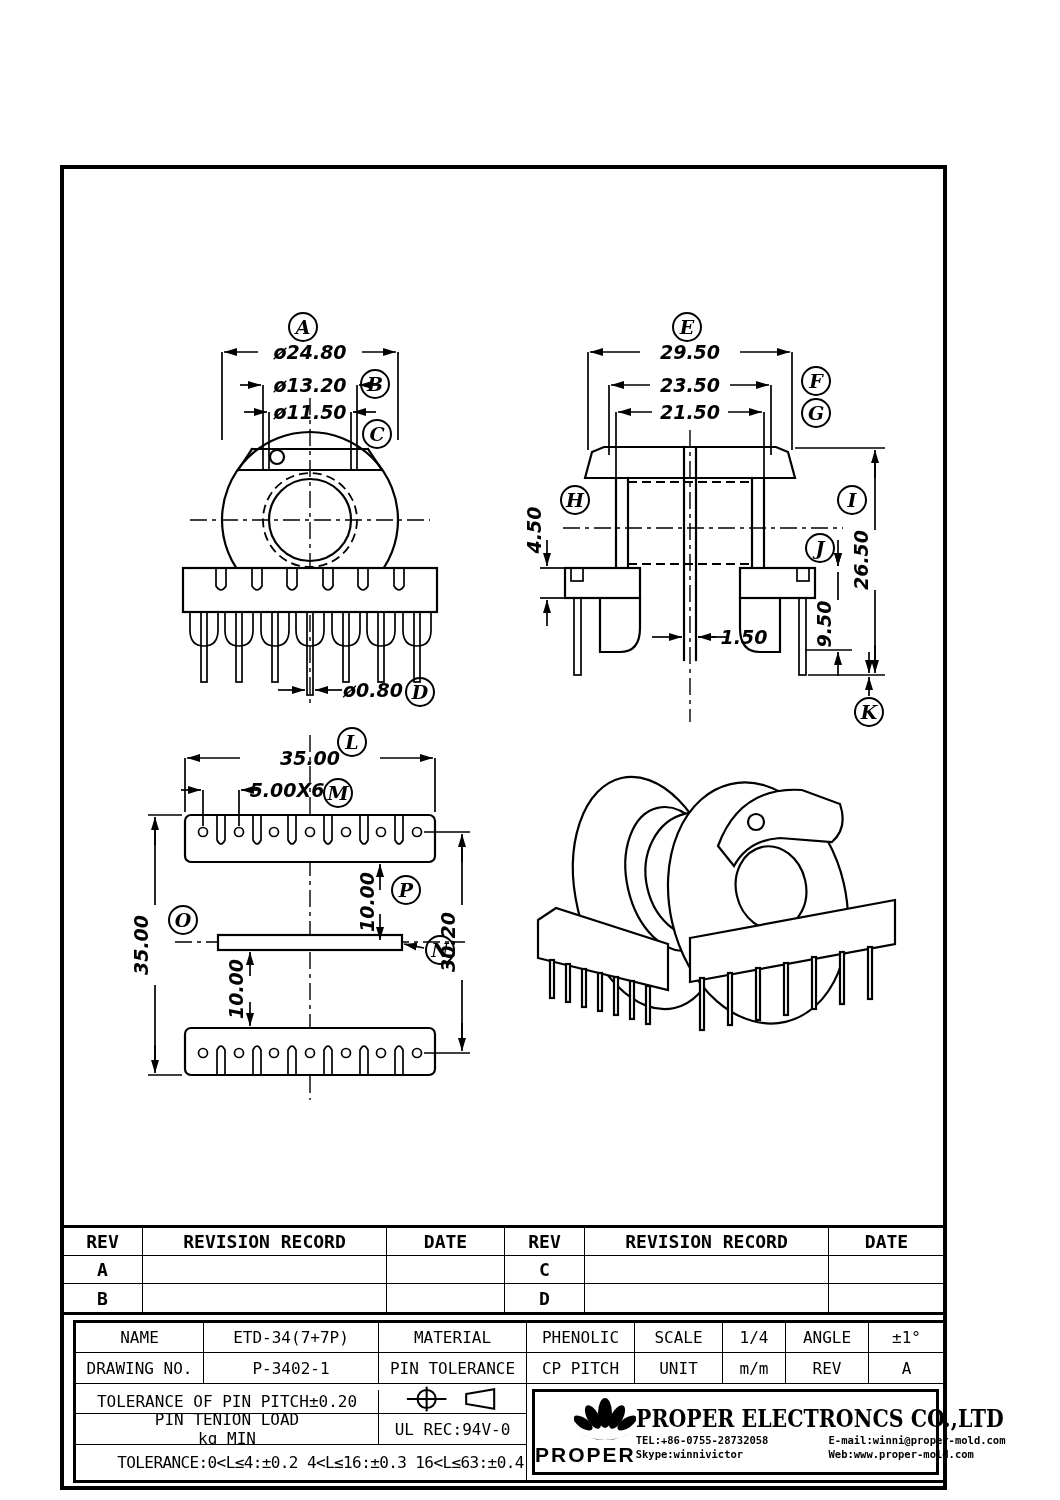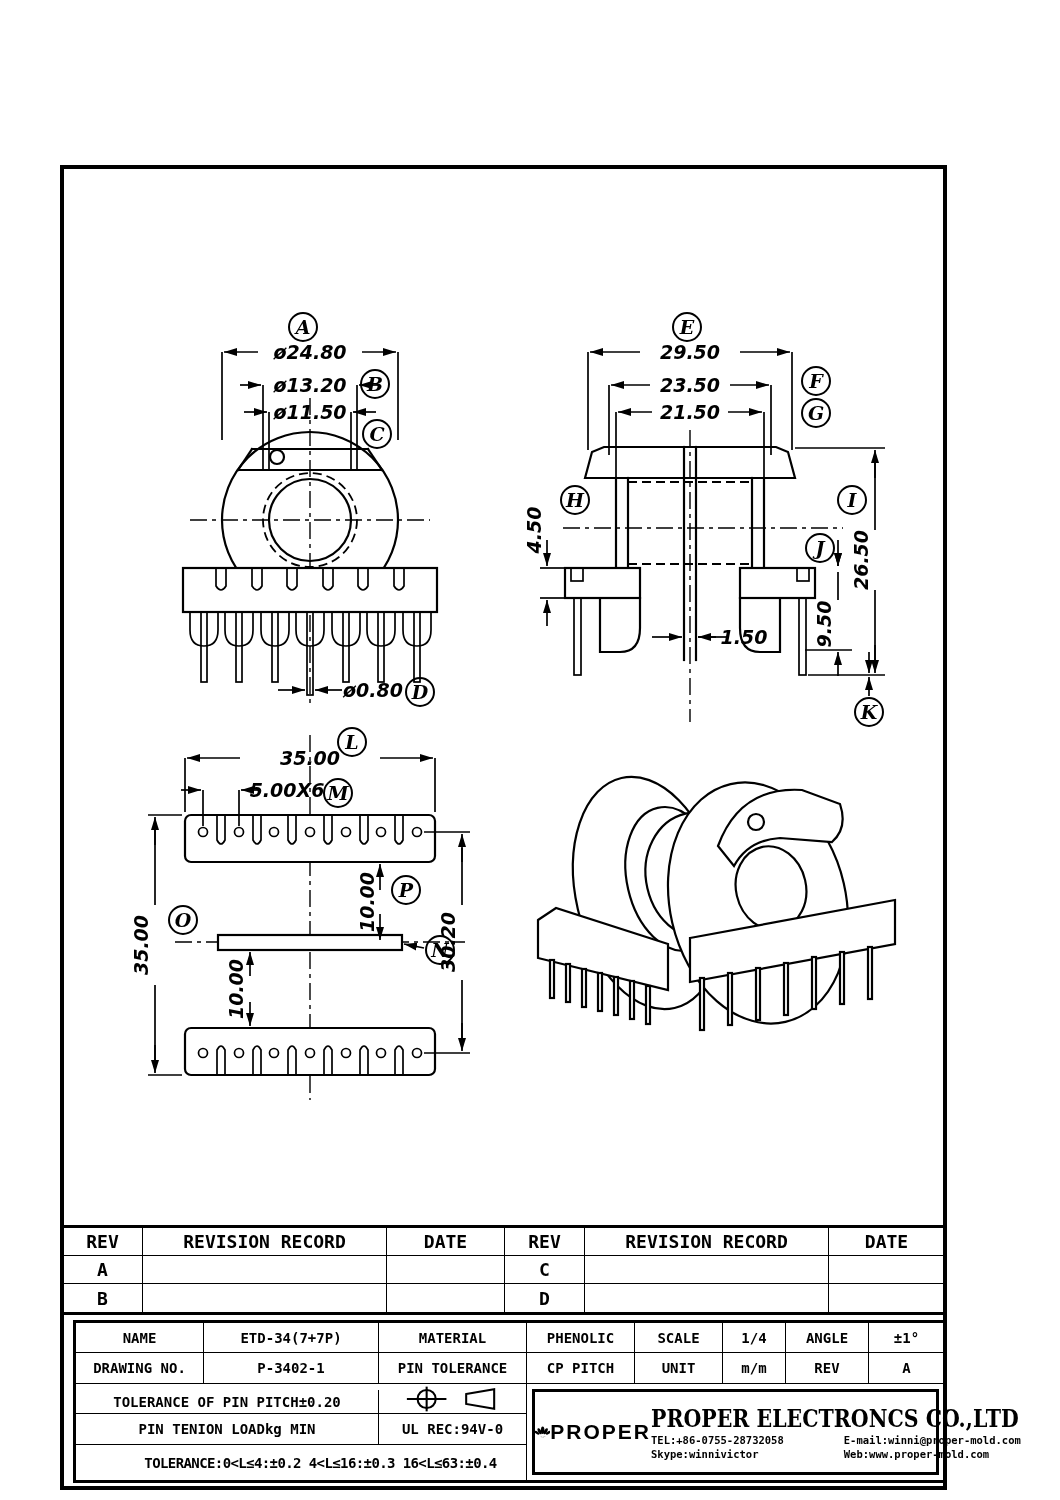--- a/index.html
+++ b/index.html
@@ -25,30 +25,30 @@
   .rev-table .c{border-right:1.6px solid #000;border-bottom:1.6px solid #000;display:flex;
                 align-items:center;justify-content:center;font-weight:bold;font-size:18px;}
   .rev-table .c:nth-child(6n){border-right:none;}
   .rev-table .c.lastrow{border-bottom:none;}
   
   .title-block{position:absolute;left:73px;top:1320px;width:874px;height:163px;box-sizing:border-box;
                border:3px solid #000;display:grid;
                grid-template-columns:128px 175px 148px 108px 88px 63px 83px auto;
                grid-template-rows:30px 31px 30px 31px auto;}
   .title-block .c{border-right:1.6px solid #000;border-bottom:1.6px solid #000;display:flex;
-                  align-items:center;justify-content:center;font-weight:bold;font-size:14px;
+                  align-items:center;justify-content:center;font-weight:normal;font-size:16px;
                   overflow:hidden;white-space:nowrap;}
   .title-block .noR{border-right:none;} .title-block .noB{border-bottom:none;padding-left:39px;}
   .tol-row{font-size:15px;letter-spacing:-0.6px;white-space:pre;}
-  .pin-tension{justify-content:flex-start;padding:0 8px;box-sizing:border-box;}
+  .pin-tension{justify-content:flex-start;padding:0 8px;box-sizing:border-box;flex-direction:column;}
   
   .company{grid-column:4/9;grid-row:3/6;border:none;position:relative;}
   .company-inner{position:absolute;left:5px;top:5px;right:5px;bottom:5px;border:3px solid #000;
                  display:flex;align-items:stretch;}
-  .logo-col{width:116px;display:flex;flex-direction:row;align-items:center;justify-content:center;}
+  .logo-col{width:116px;display:flex;flex-direction:column;align-items:flex-end;justify-content:center;}
   .logo-text{font-family:"Liberation Sans",sans-serif;font-weight:bold;font-size:21px;letter-spacing:2px;}
   .info-col{flex:1;display:flex;flex-direction:column;justify-content:center;padding-right:4px;}
   .company-name{font-family:"DejaVu Serif",serif;font-weight:bold;font-size:25px;white-space:nowrap;
                 transform:scaleX(.82);transform-origin:left center;}
   .contacts{display:grid;grid-template-columns:43% 57%;font-size:10.5px;font-weight:bold;line-height:14px;}
 </style>
 </head>
 <body>
 
 <div id="page">

